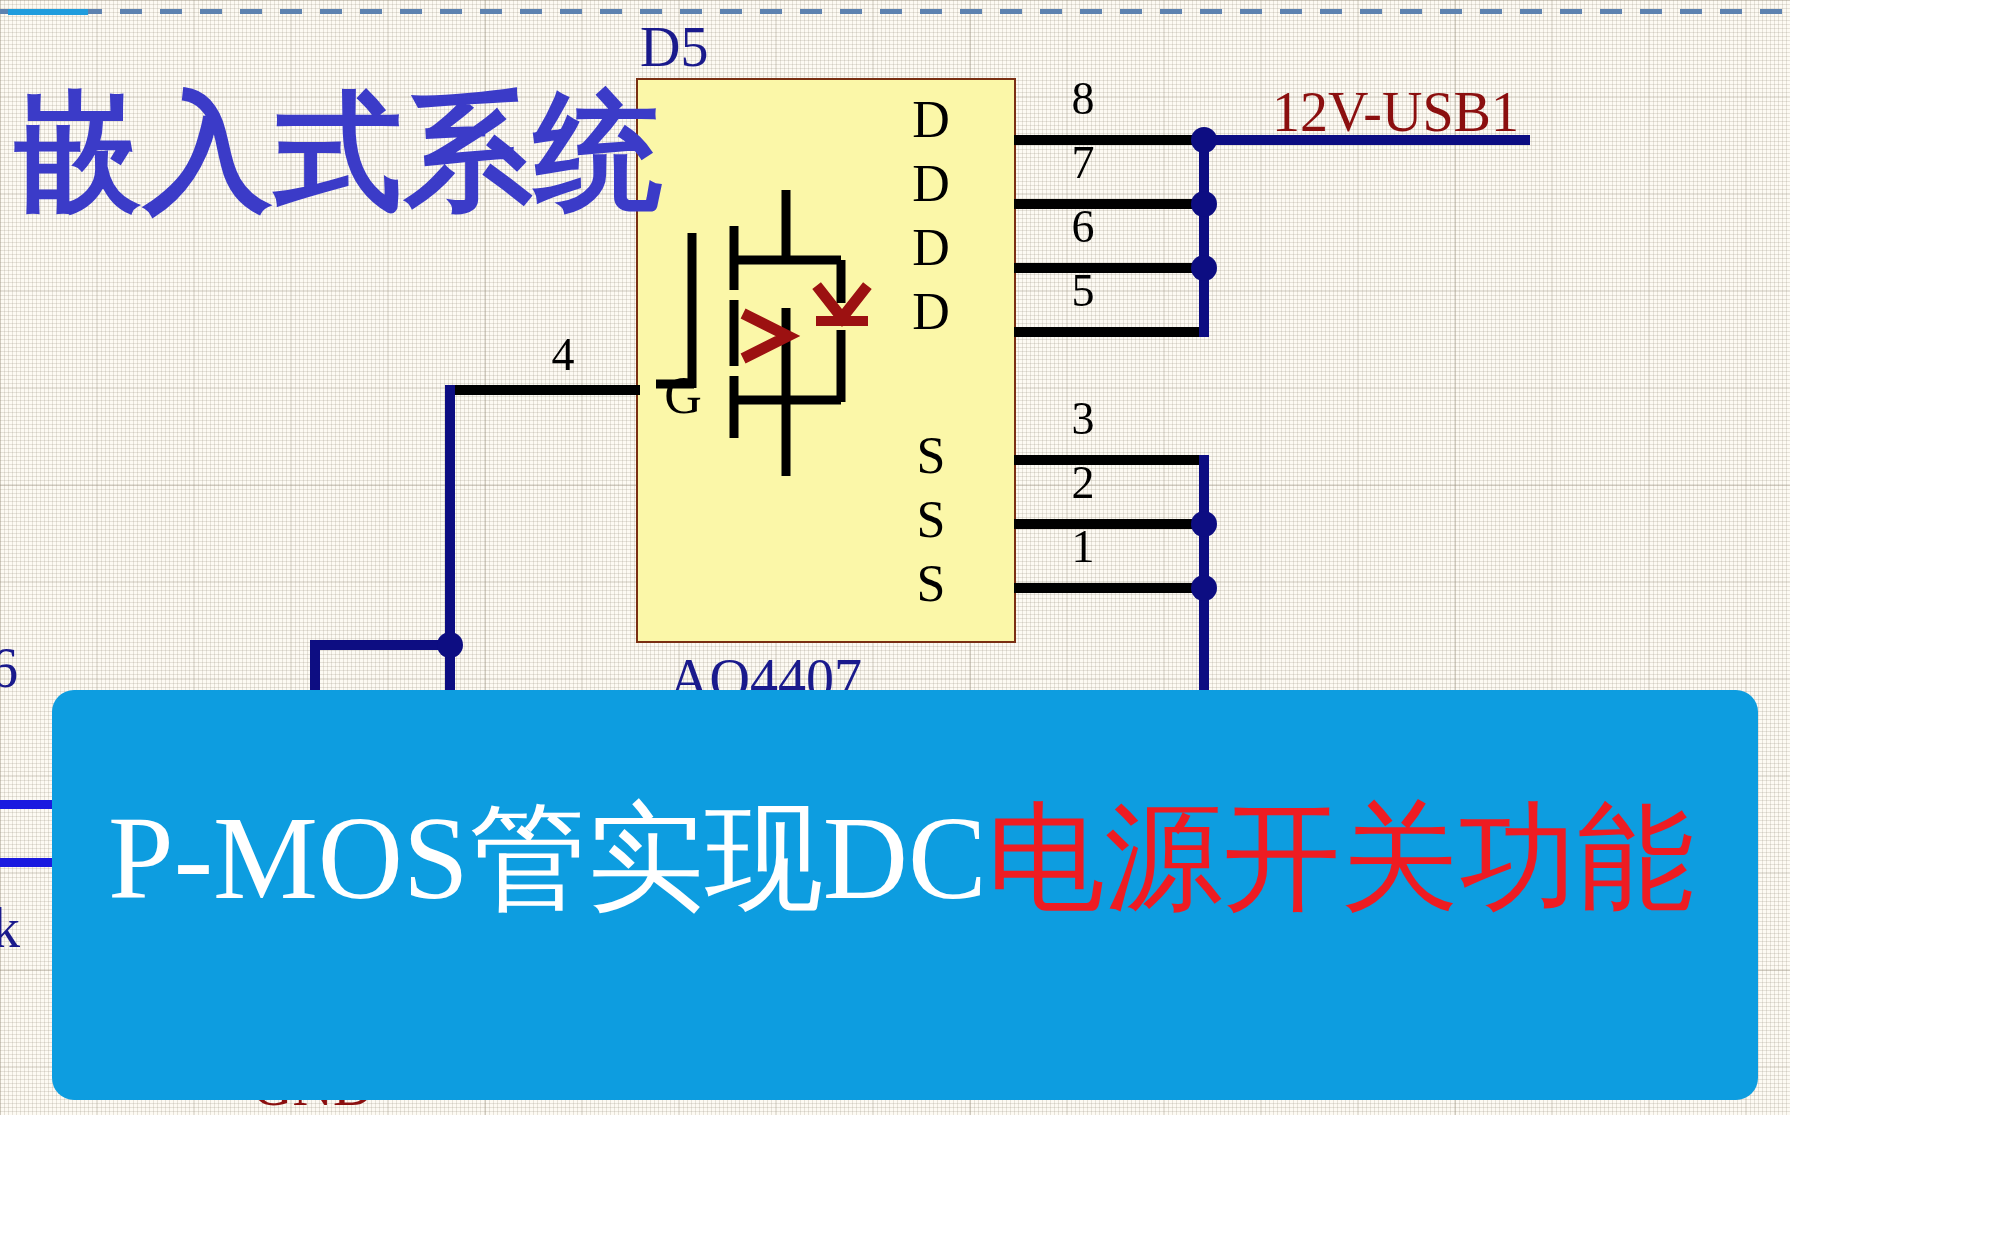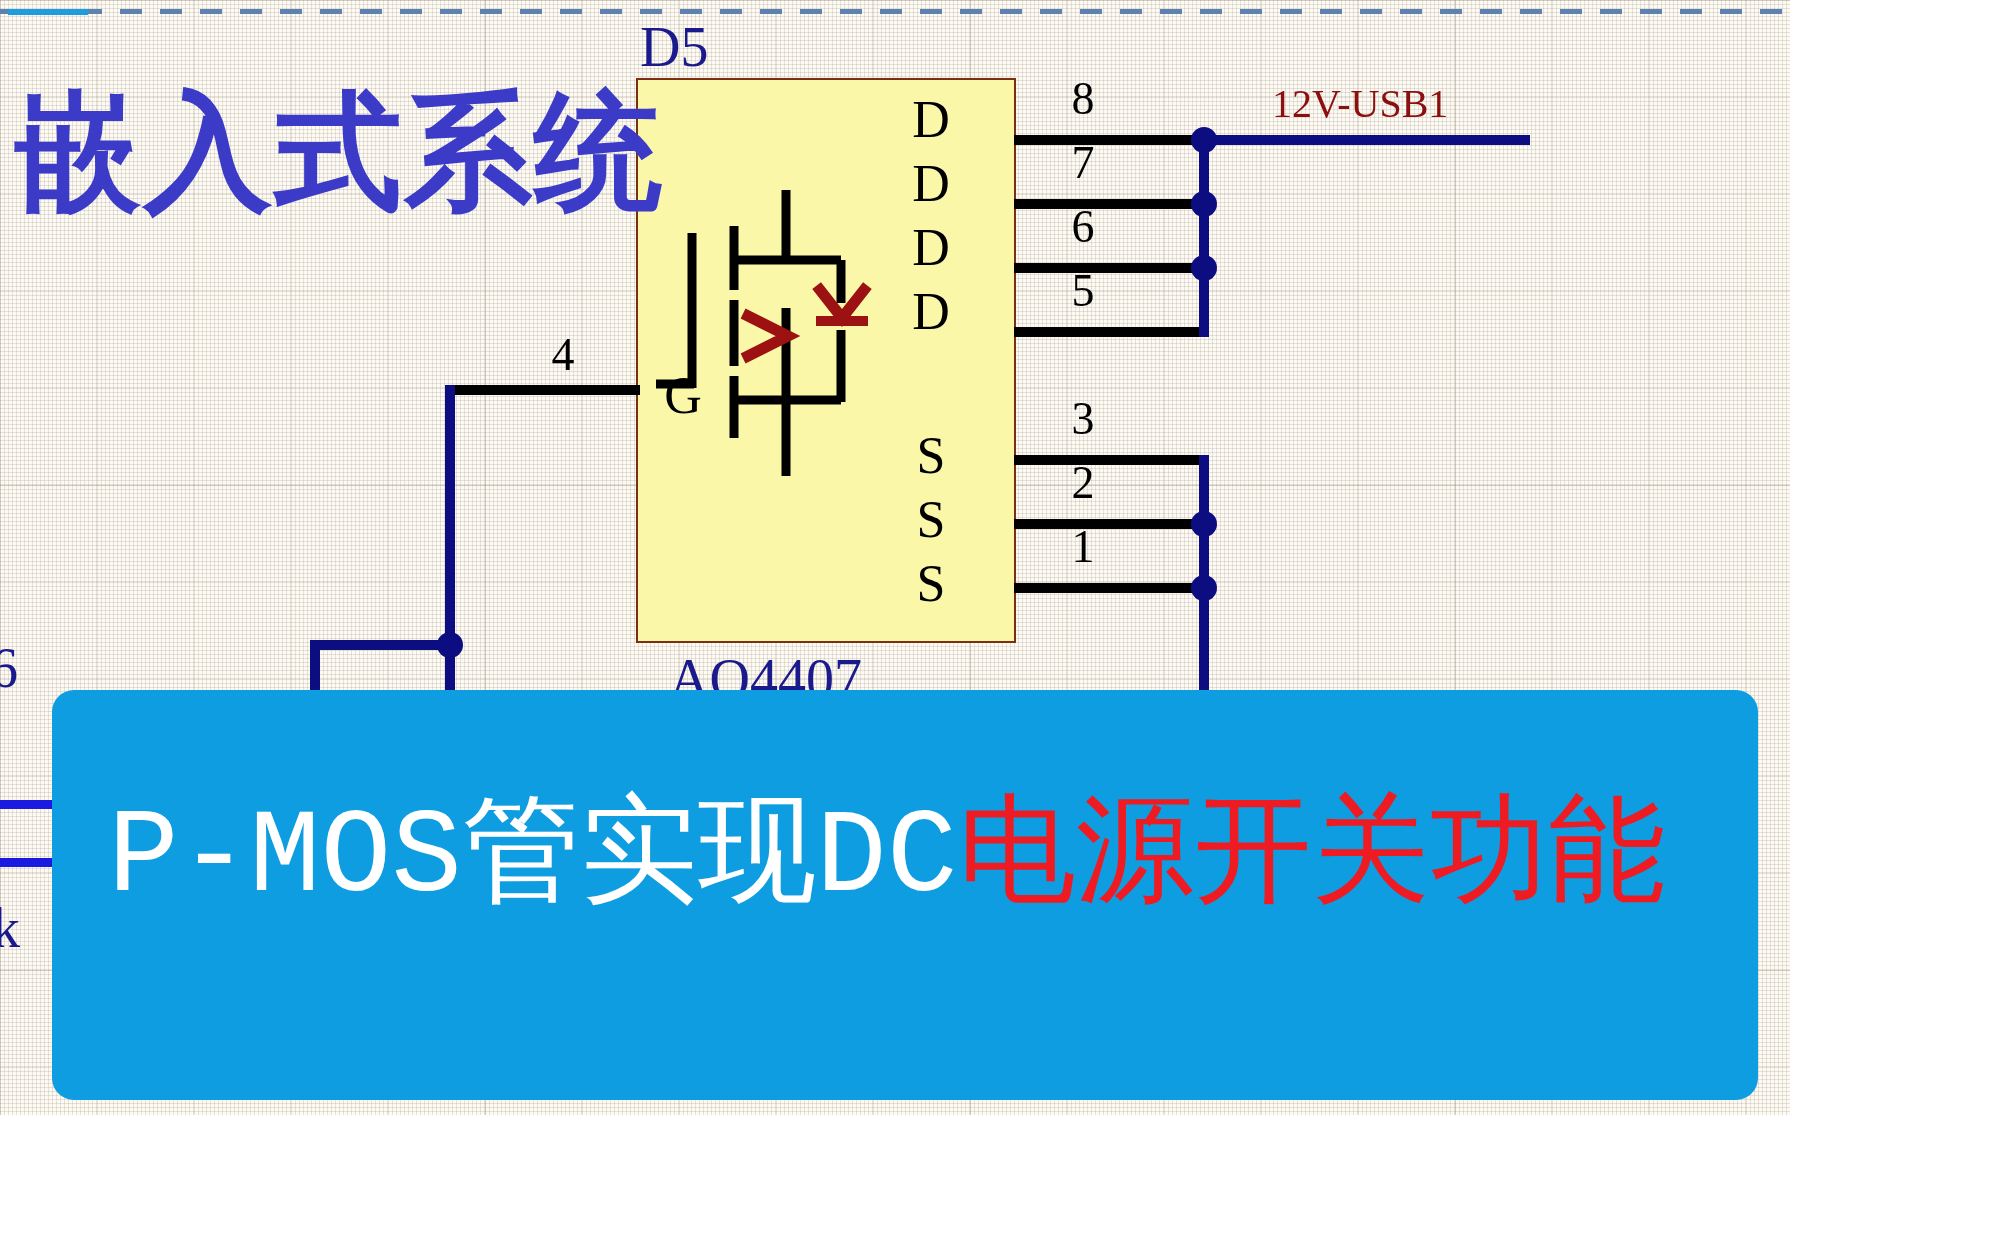--- a/index.html
+++ b/index.html
@@ -61,21 +61,21 @@
     font-size:56px;
     line-height:1;
     white-space:nowrap;
   }
   #ref-d5{ left:640px; top:19px; }
   #ref-ao4407{ left:669px; top:651px; }
 
   .net-label{
     position:absolute;
     color:#8b0f0f;
-    font-size:40px;
+    font-size:56px;
     line-height:1;
     white-space:nowrap;
   }
   #net-12v{ left:1272px; top:84px; }
   #net-gnd{ left:252px; top:1058px; }
 
   
   .pin-letter{
     position:absolute;
     color:#000;
@@ -130,21 +130,21 @@
   
   #banner{
     position:absolute; left:52px; top:690px;
     width:1706px; height:410px;
     background:#0d9de0;
     border-radius:22px;
     z-index:50;
   }
   #banner-text{
     position:absolute; left:108px; top:800px;
-    font-family:Liberation Mono, monospace;
+    font-family:Liberation Serif, serif;
     font-size:118px; font-weight:400;
     line-height:1; white-space:nowrap;
     z-index:60;
   }
   #banner-text .w{ color:#ffffff; }
   #banner-text .r{ color:#ee1c22; }
 </style>
 </head>
 <body>
 

